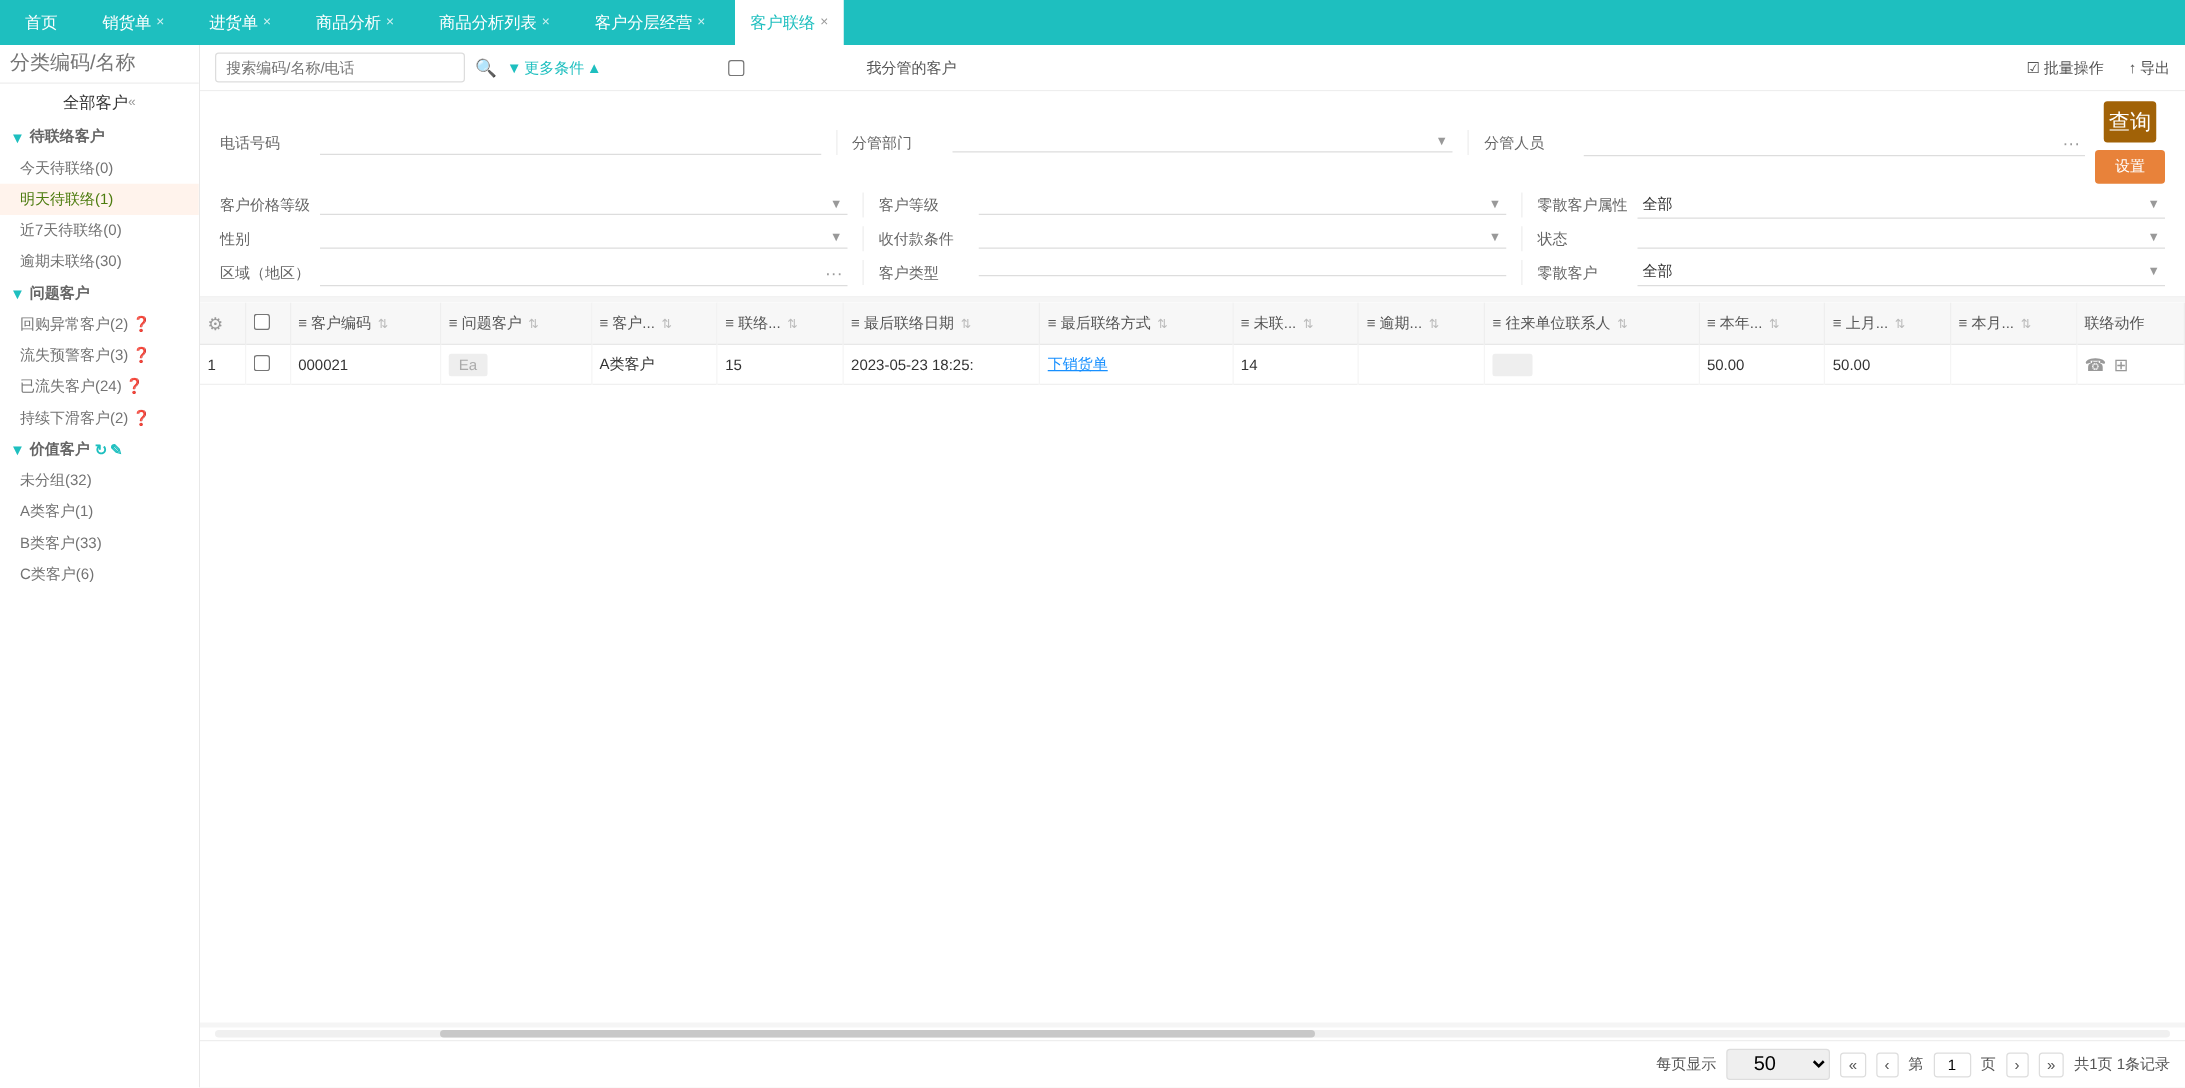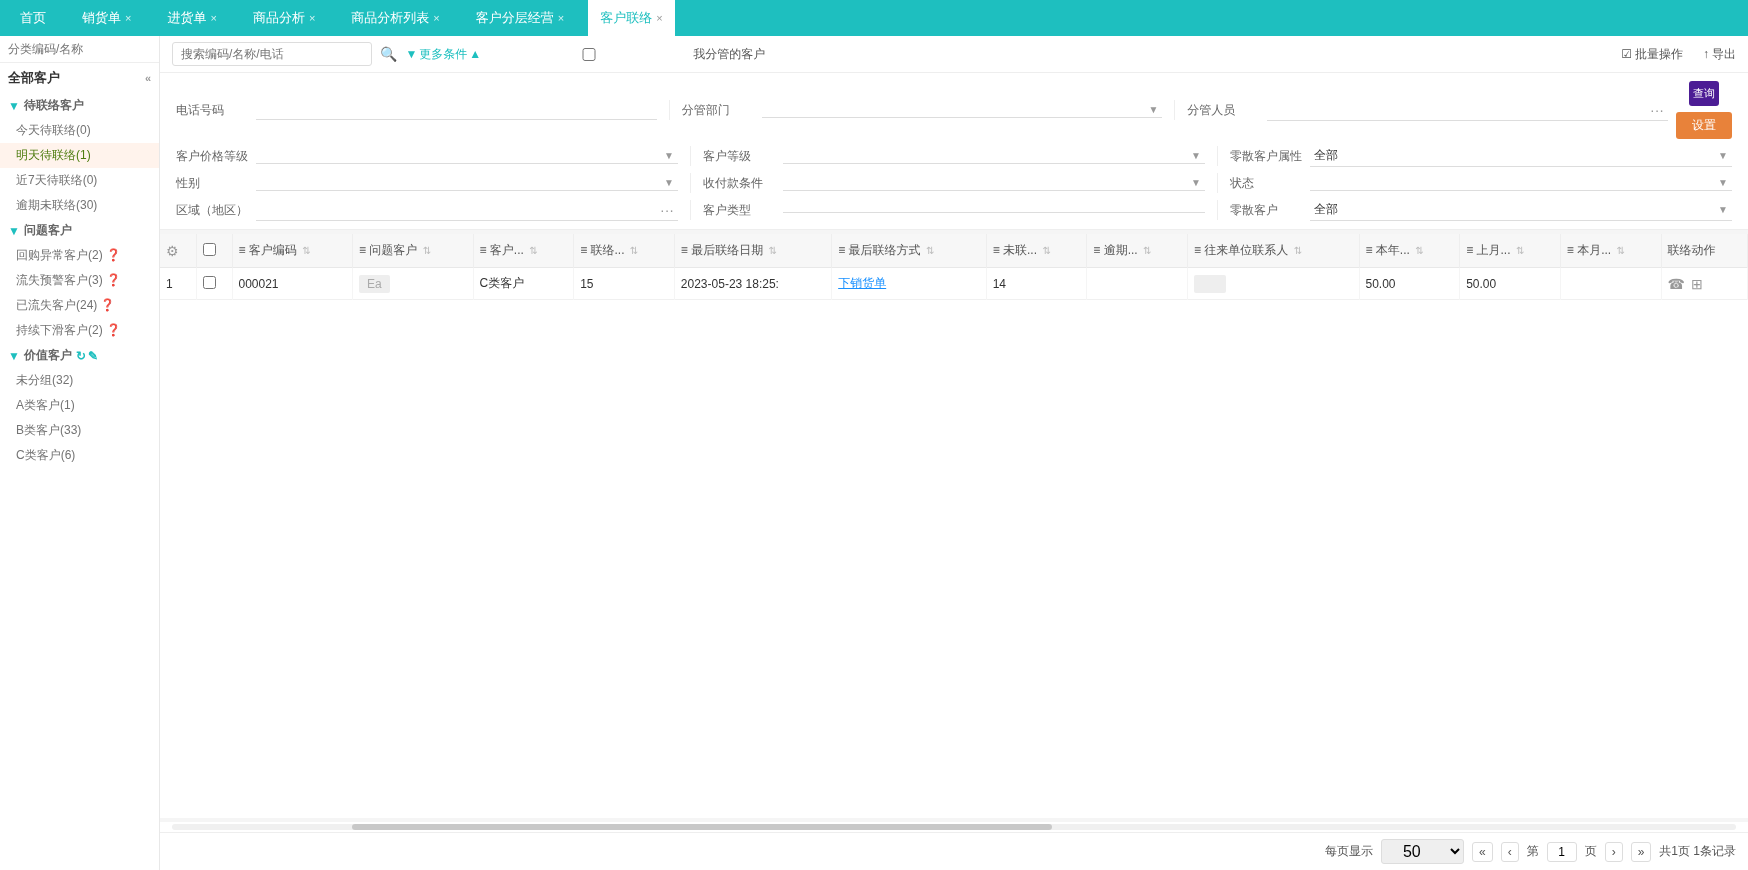--- a/index.html
+++ b/index.html
@@ -50,32 +50,32 @@
     .sidebar-search {
       display: flex;
       align-items: center;
       padding: 6px 8px;
       border-bottom: 1px solid #eee;
     }
     .sidebar-search input {
       flex: 1;
       border: none;
       outline: none;
-      font-size: 12px;
+      font-size: 16px;
       color: #737373;
       background: transparent;
     }
 
     .sidebar-section-header {
       display: flex;
       align-items: center;
-      justify-content: space-between;
+      justify-content: center;
       padding: 6px 8px;
       font-size: 13px;
-      font-weight: bold;
+      font-weight: normal;
       color: #333;
       cursor: pointer;
     }
     .sidebar-section-header .collapse-icon { color: #999; font-size: 11px; }
 
     .sidebar-group-label {
       display: flex;
       align-items: center;
       padding: 4px 8px;
       font-size: 12px;
@@ -191,27 +191,27 @@
       padding: 2px 4px;
       background: transparent;
       display: flex;
       align-items: center;
       justify-content: space-between;
       cursor: pointer;
     }
     .filter-select-arrow { color: #999; font-size: 10px; margin-left: 4px; }
     .filter-divider { width: 1px; height: 20px; background: #eee; margin: 0 12px; }
     .query-btn {
-      background: #4c1d95;
+      background: #a16207;
       color: #fff;
       border: none;
       padding: 5px 4px;
       border-radius: 3px;
       cursor: pointer;
-      font-size: 11px;
+      font-size: 17px;
       white-space: nowrap;
     }
     .set-btn {
       background: #e8823a;
       color: #fff;
       border: none;
       padding: 5px 16px;
       border-radius: 3px;
       cursor: pointer;
       font-size: 12px;
@@ -605,21 +605,21 @@
             <td>
               <input type="checkbox" style="">
             </td>
             <td>
               <span>000021</span>
             </td>
             <td>
               <span style="background:#eee;color:#aaa;padding:2px 8px;border-radius:2px;">Ea</span>
             </td>
             <td>
-              <span>C类客户</span>
+              <span>A类客户</span>
             </td>
             <td>
               <span>15</span>
             </td>
             <td>
               <span>2023-05-23 18:25:</span>
             </td>
             <td>
               <span class="link-text">下销货单</span>
             </td>

